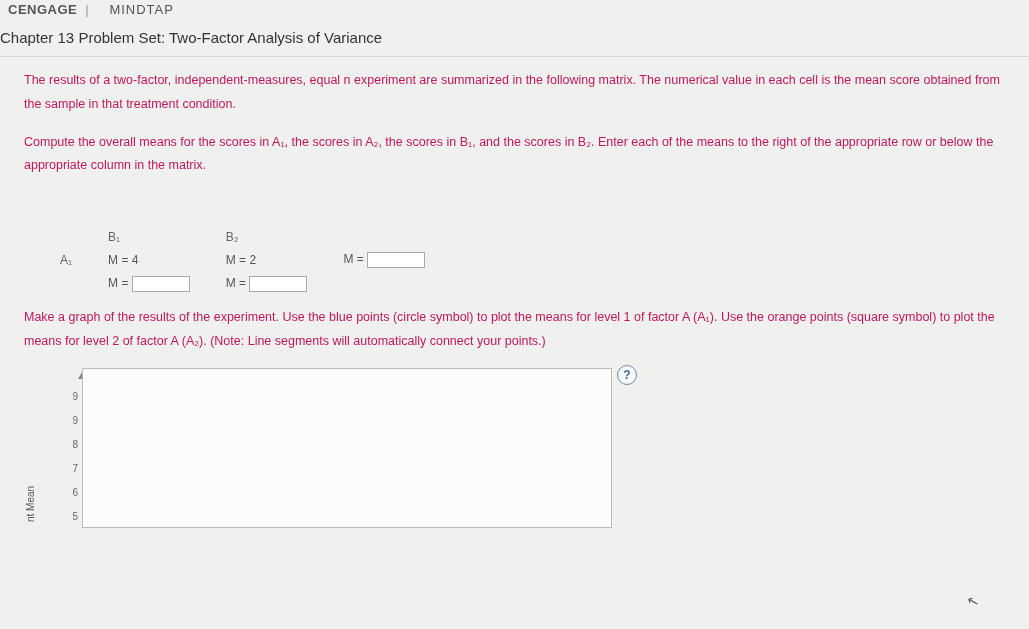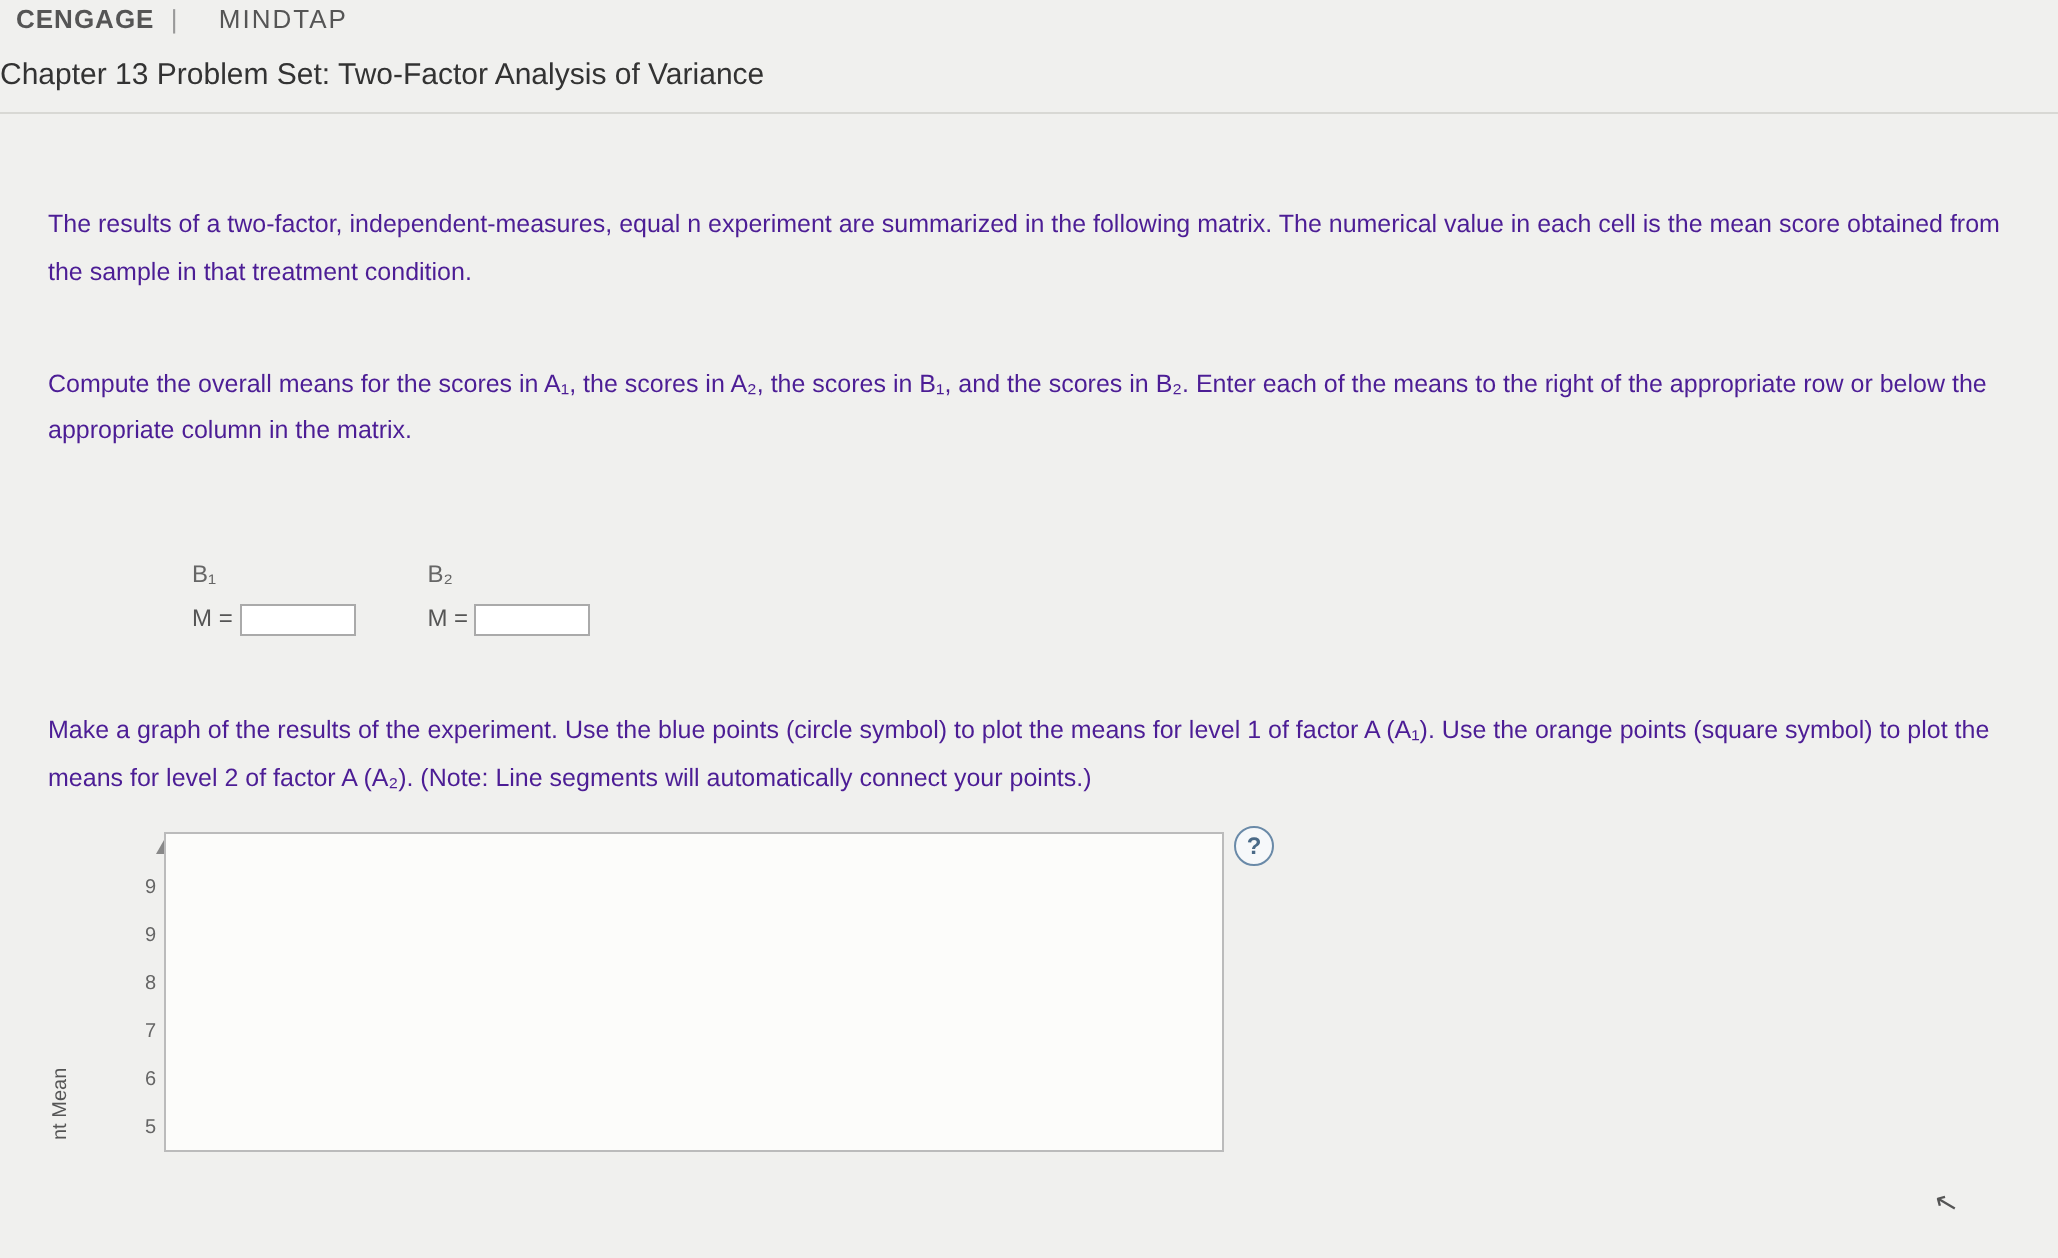--- a/index.html
+++ b/index.html
@@ -24,24 +24,23 @@
     .chapter-title {
       font-size: 15px;
       color: #333;
       padding: 8px 4px 10px 0px;
       border-bottom: 1px solid #d8d8d4;
       font-weight: 400;
     }
     .content { padding: 12px 24px 0 24px; }
     .para {
       font-size: 12.5px;
-      color: #4c1d95;
+      color: #be185d;
       line-height: 1.9;
       margin-bottom: 14px;
-      margin-top: 32px;
     }
     .matrix-wrap { margin: 18px 0 10px 18px; }
     table.matrix { border-collapse: collapse; font-size: 12px; color: #555; margin-top: 48px; }
     table.matrix td, table.matrix th {
       padding: 4px 18px;
       text-align: left;
       font-weight: normal;
     }
     table.matrix th { color: #666; }
     .mean-input {
@@ -169,20 +168,29 @@
   <p class="para">Compute the overall means for the scores in A₁, the scores in A₂, the scores in B₁, and the scores in B₂. Enter each of the means to the right of the appropriate row or below the appropriate column in the matrix.</p>
 
   <div class="matrix-wrap">
     <table class="matrix">
       <tbody>
           <tr>
         <th></th>
         <th>B₁</th>
         <th>B₂</th>
         <th></th>
+      </tr>
+      <tr>
+        <th>A₁</th>
+        <td>M = 4</td>
+        <td>M = 2</td>
+        <td>
+          <span>M =</span>
+          <input class="mean-input" type="text" style="">
+        </td>
       </tr>
       <tr>
         <th></th>
         <td>
           <span>M =</span>
           <input class="mean-input" type="text" style="">
         </td>
         <td>
           <span>M =</span>
           <input class="mean-input" type="text" style="">

